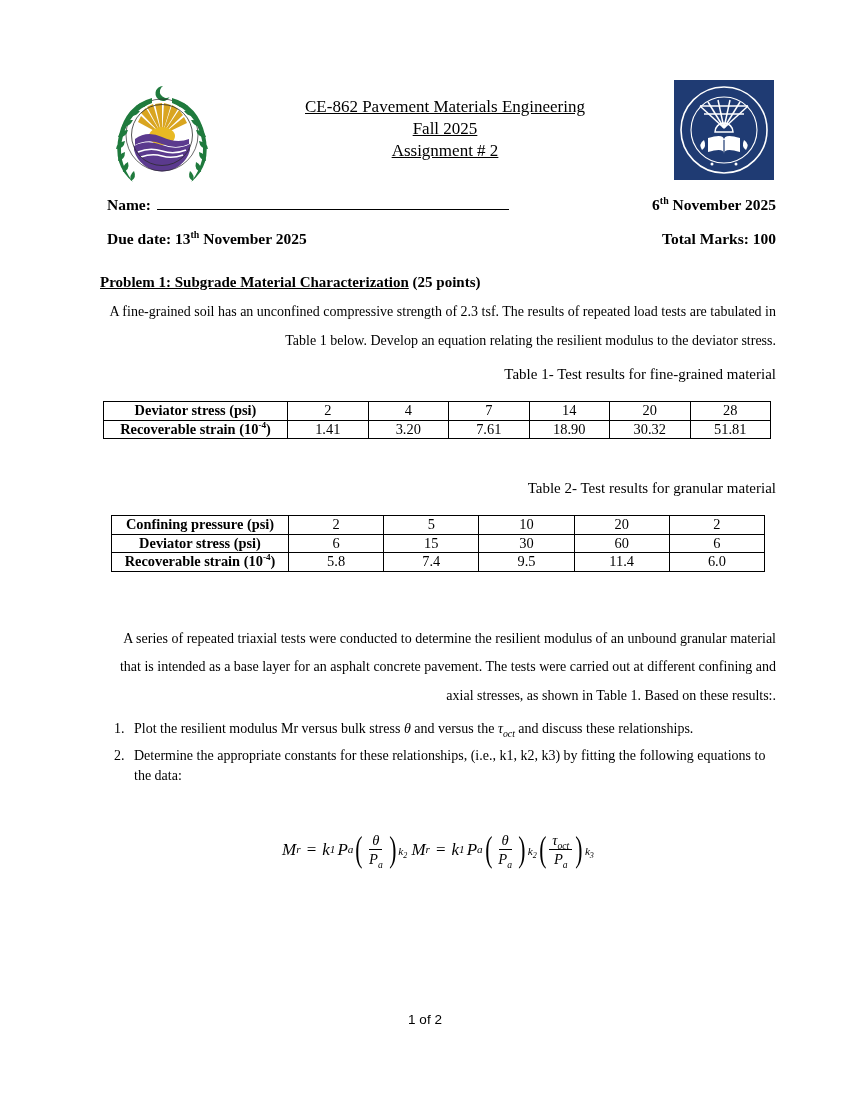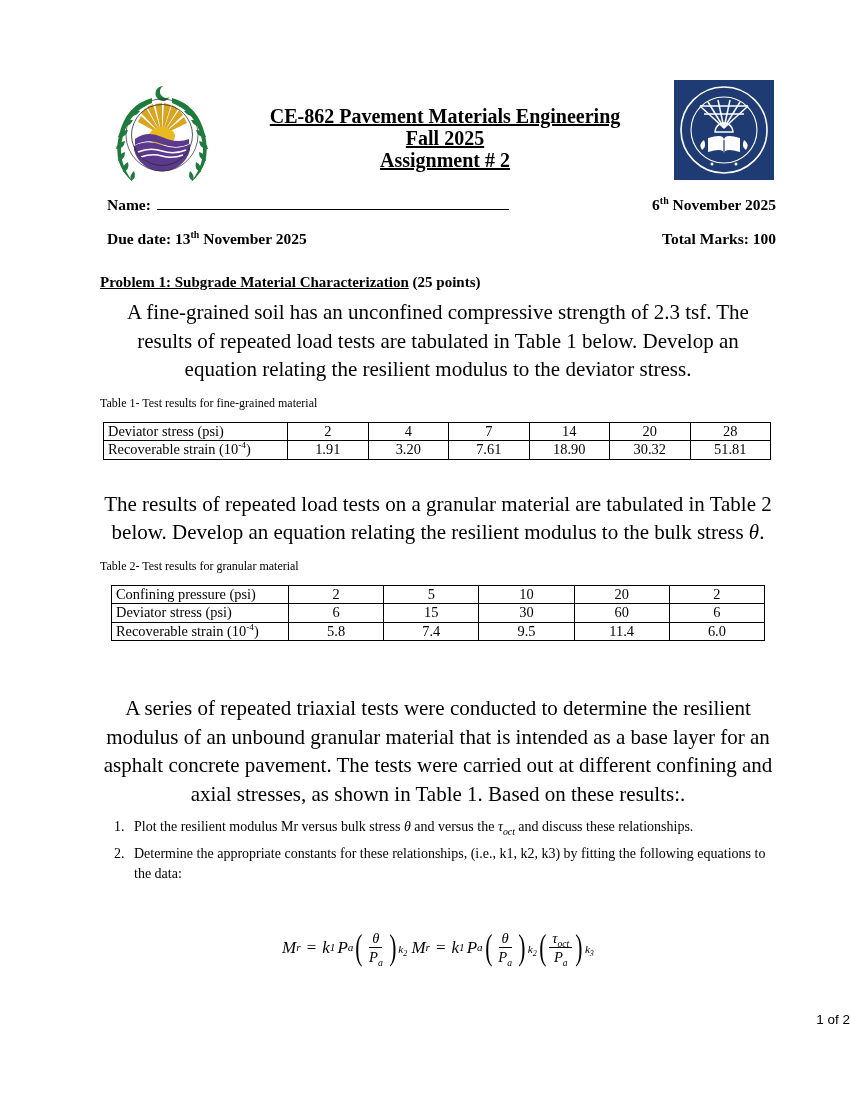--- a/index.html
+++ b/index.html
@@ -41,25 +41,25 @@
   .logo-right {
     position: absolute;
     left: 674px;
     top: 2px;
     width: 100px;
     height: 100px;
   }
   .header-title {
     position: absolute;
     left: 230px;
-    top: 27px;
+    top: 18px;
     width: 430px;
     text-align: center;
-    font-weight: bold;
-    font-size: 20px;
+    font-weight: normal;
+    font-size: 17px;
     line-height: 22px;
   }
   .header-title div {
     text-decoration: underline;
     display: inline-block;
     white-space: nowrap;
   }
   .header-title .line {
     display: block;
     text-align: center;
@@ -114,50 +114,51 @@
   .prob-head {
     font-weight: bold;
     font-size: 15px;
     margin: 0 0 6px 0;
     line-height: 20px;
   }
   .prob-head .u {
     text-decoration: underline;
   }
   .para {
-    font-size: 21px;
+    font-size: 14px;
     line-height: 28.5px;
     margin: 0;
-    text-align: center;
+    text-align: right;
   }
   .gap-sm { height: 9px; }
   .gap-md { height: 23px; }
   .gap-lg { height: 30px; }
 
   
   .tbl-caption {
-    text-align: left;
-    font-size: 12px;
-    margin: 0 0 9px 0;
+    text-align: right;
+    font-size: 15px;
+    margin: 0 0 17px 0;
     line-height: 20px;
   }
   table.data {
     border-collapse: collapse;
     font-size: 14.4px;
     table-layout: fixed;
   }
   table.data td {
     border: 1px solid #000;
     height: 17.5px;
     padding: 0 4px;
     line-height: 17px;
     white-space: nowrap;
   }
   table.data td.lbl {
-    text-align: left;
+    text-align: center;
+    font-weight: bold;
   }
   table.data td.val {
     text-align: center;
   }
   .t1wrap { margin-left: 3px; }
   .t1 { width: 668px; }
   .t1 .lbl { width: 175px; }
   .t2wrap { display: flex; justify-content: center; }
   .t2 { width: 654px; }
   .t2 .lbl { width: 168px; }
@@ -232,21 +233,21 @@
     font-style: italic;
     margin-top: 8px;
   }
 
   
   .footer {
     position: absolute;
     left: 0;
     top: 1012px;
     width: 850px;
-    text-align: right;
+    text-align: center;
     font-family: "Liberation Sans", "DejaVu Sans", sans-serif;
     font-size: 13.5px;
   }
 
   
   svg { display: block; }
 </style>
 </head>
 <body>
 
@@ -371,34 +372,33 @@
           <td class="lbl">Deviator stress (psi)</td>
           <td class="val">2</td>
           <td class="val">4</td>
           <td class="val">7</td>
           <td class="val">14</td>
           <td class="val">20</td>
           <td class="val">28</td>
         </tr>
         <tr>
           <td class="lbl"><span>Recoverable strain (10</span><sup>-4</sup><span>)</span></td>
-          <td class="val">1.91</td>
+          <td class="val">1.41</td>
           <td class="val">3.20</td>
           <td class="val">7.61</td>
           <td class="val">18.90</td>
           <td class="val">30.32</td>
           <td class="val">51.81</td>
         </tr>
       </tbody>
         </table>
     </div>
 
     <div class="gap-lg"></div>
 
-    <p class="para"><span>The results of repeated load tests on a granular material are tabulated in Table 2 below. Develop an equation relating the resilient modulus to the bulk stress </span><span class="ital">θ</span><span>.</span></p>
 
     <div class="gap-sm"></div>
     <p class="tbl-caption">Table 2- Test results for granular material</p>
     <div class="t2wrap">
       <table class="data t2">
         <tbody>
             <tr>
           <td class="lbl">Confining pressure (psi)</td>
           <td class="val">2</td>
           <td class="val">5</td>

